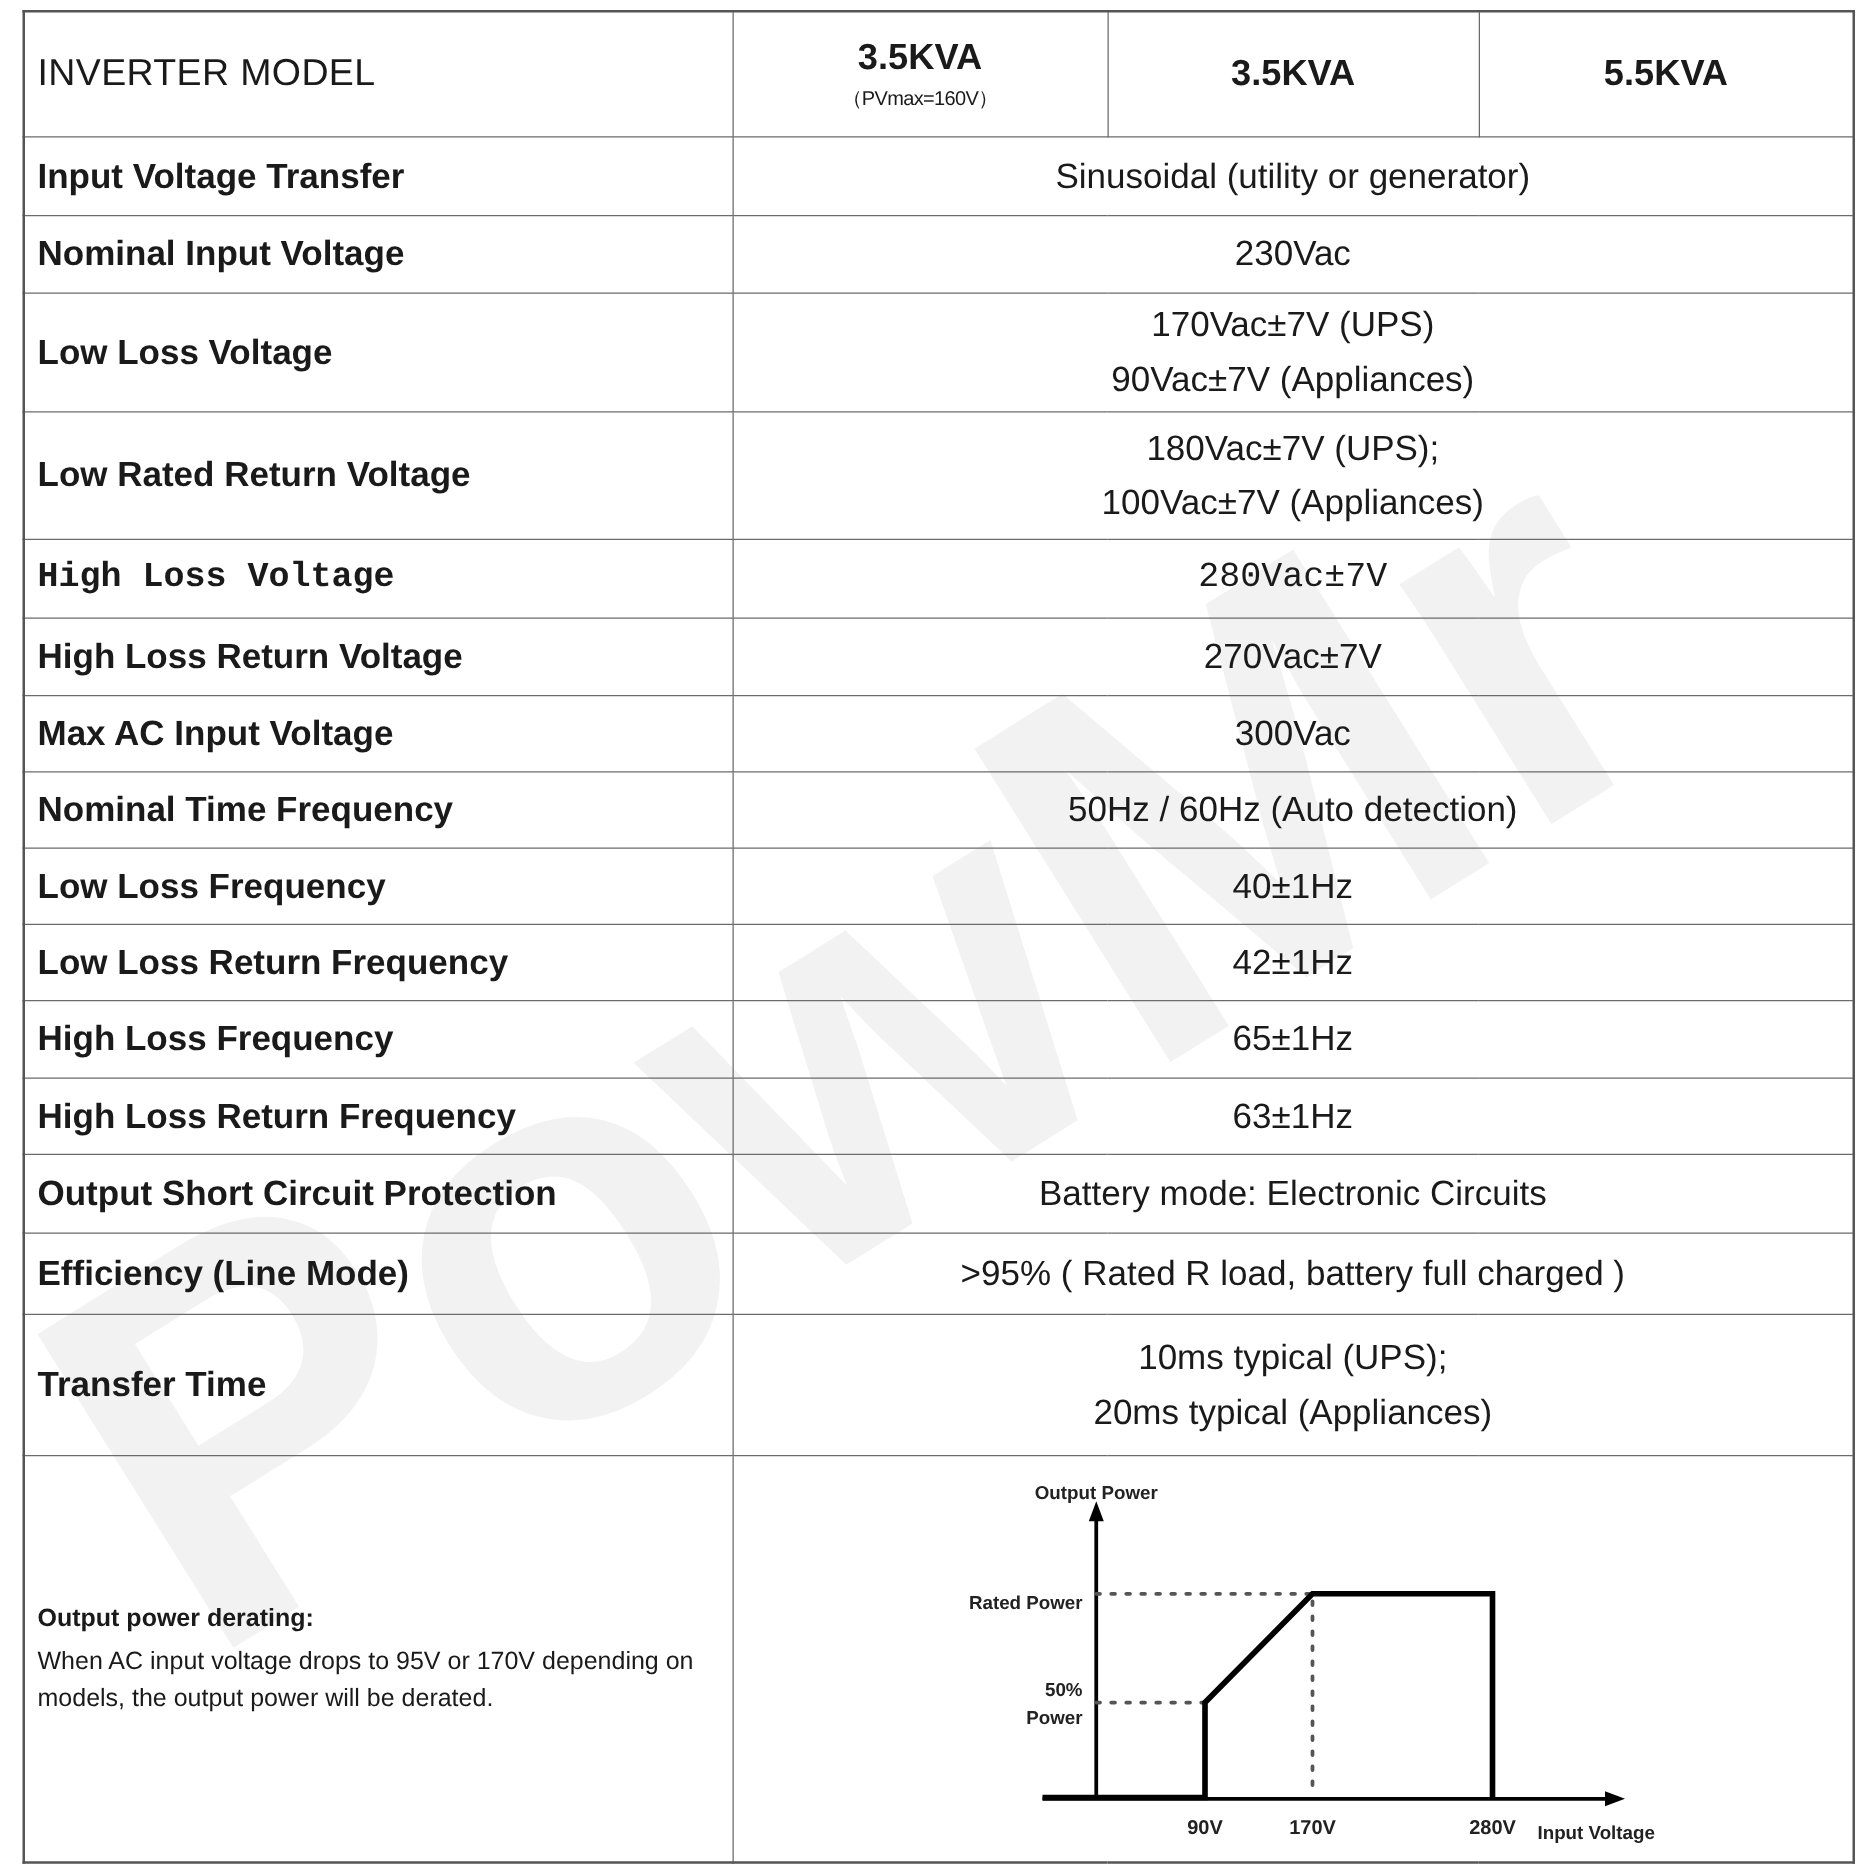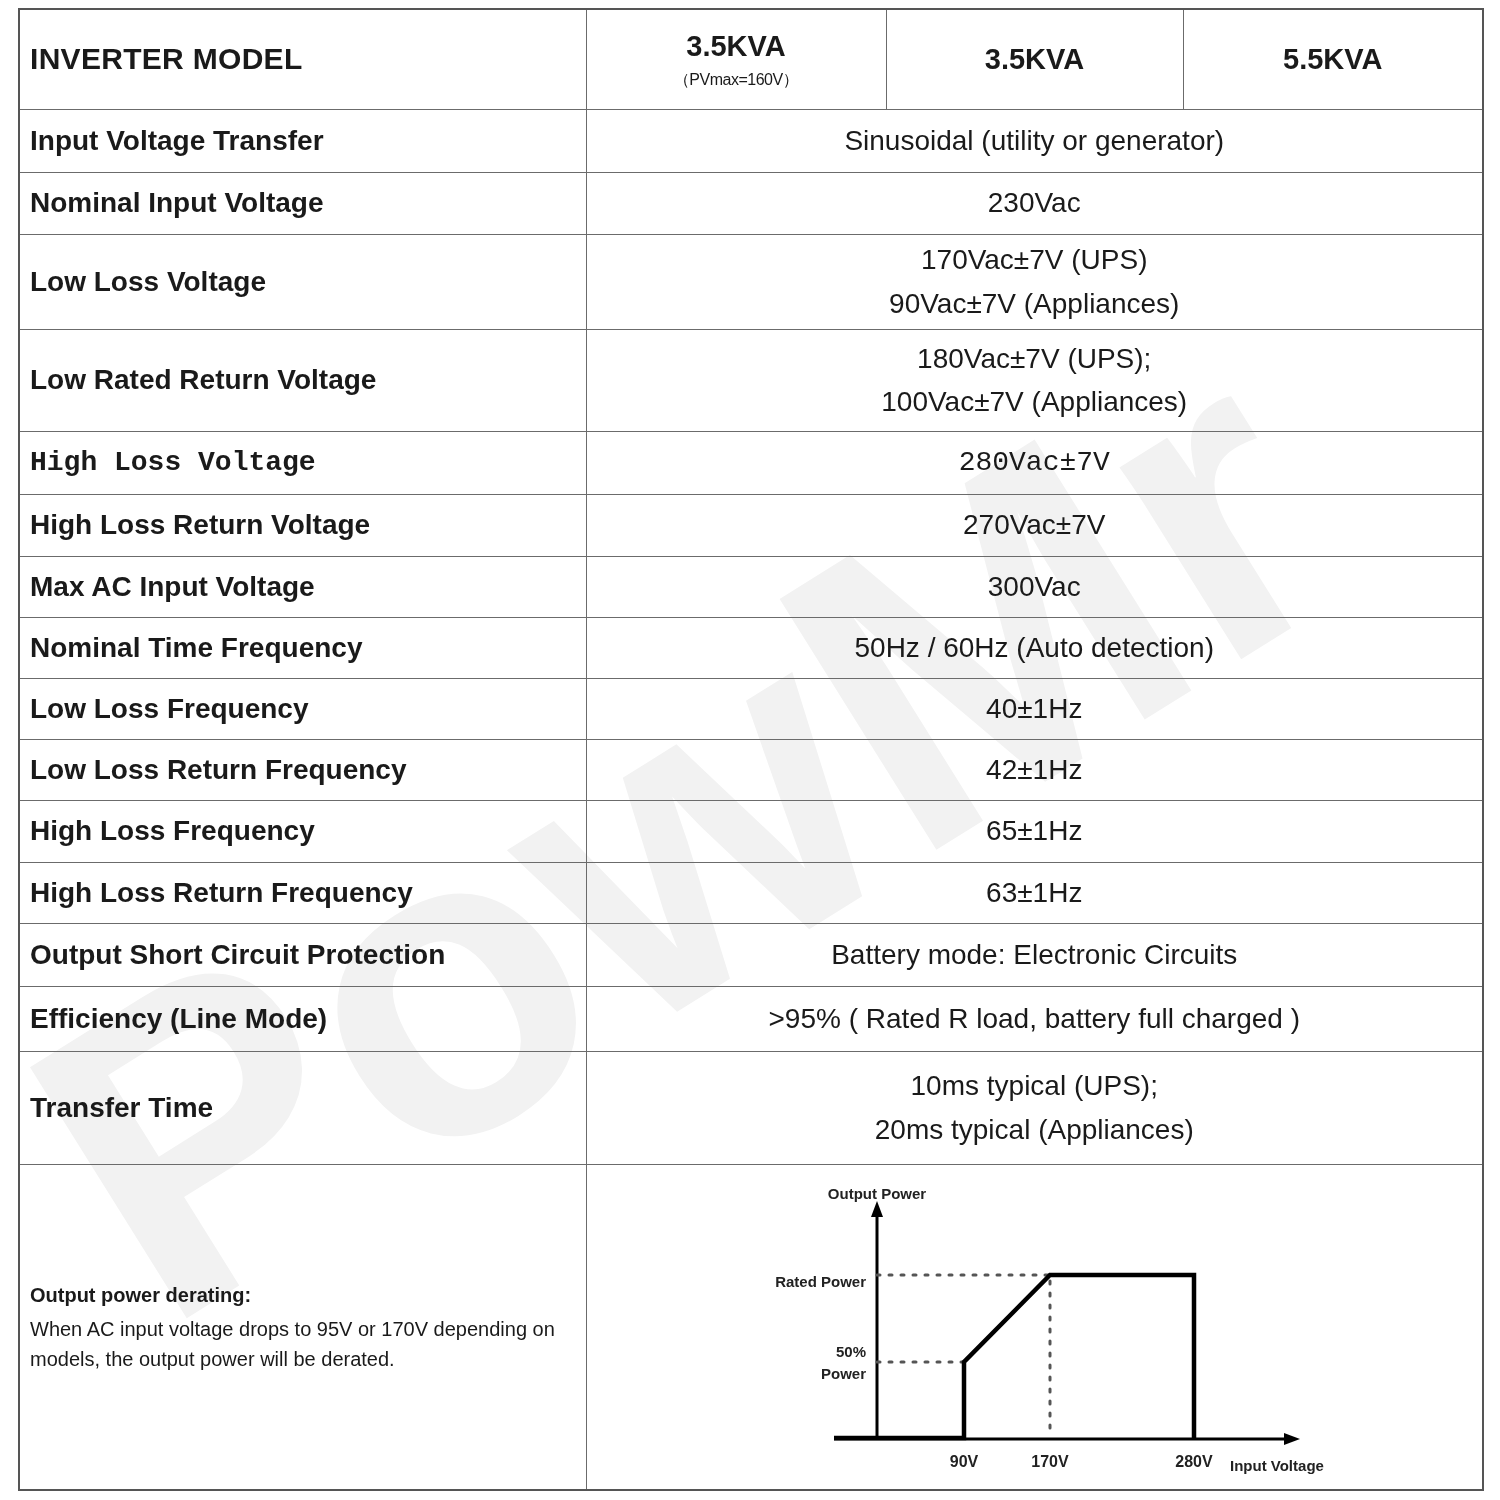--- a/index.html
+++ b/index.html
@@ -57,21 +57,21 @@
     vertical-align: middle;
   }
   col.c-label { width: 567px; }
   col.c-m1    { width: 300px; }
   col.c-m2    { width: 297px; }
   col.c-m3    { width: 300px; }
 
   
   td.hdr-label {
     font-size: 30px;
-    font-weight: bold;
+    font-weight: normal;
     letter-spacing: 0.3px;
     padding-left: 16px;
   }
   td.hdr-model {
     text-align: center;
     font-size: 29px;
     font-weight: bold;
     line-height: 1.25;
   }
   td.hdr-model .sub {

